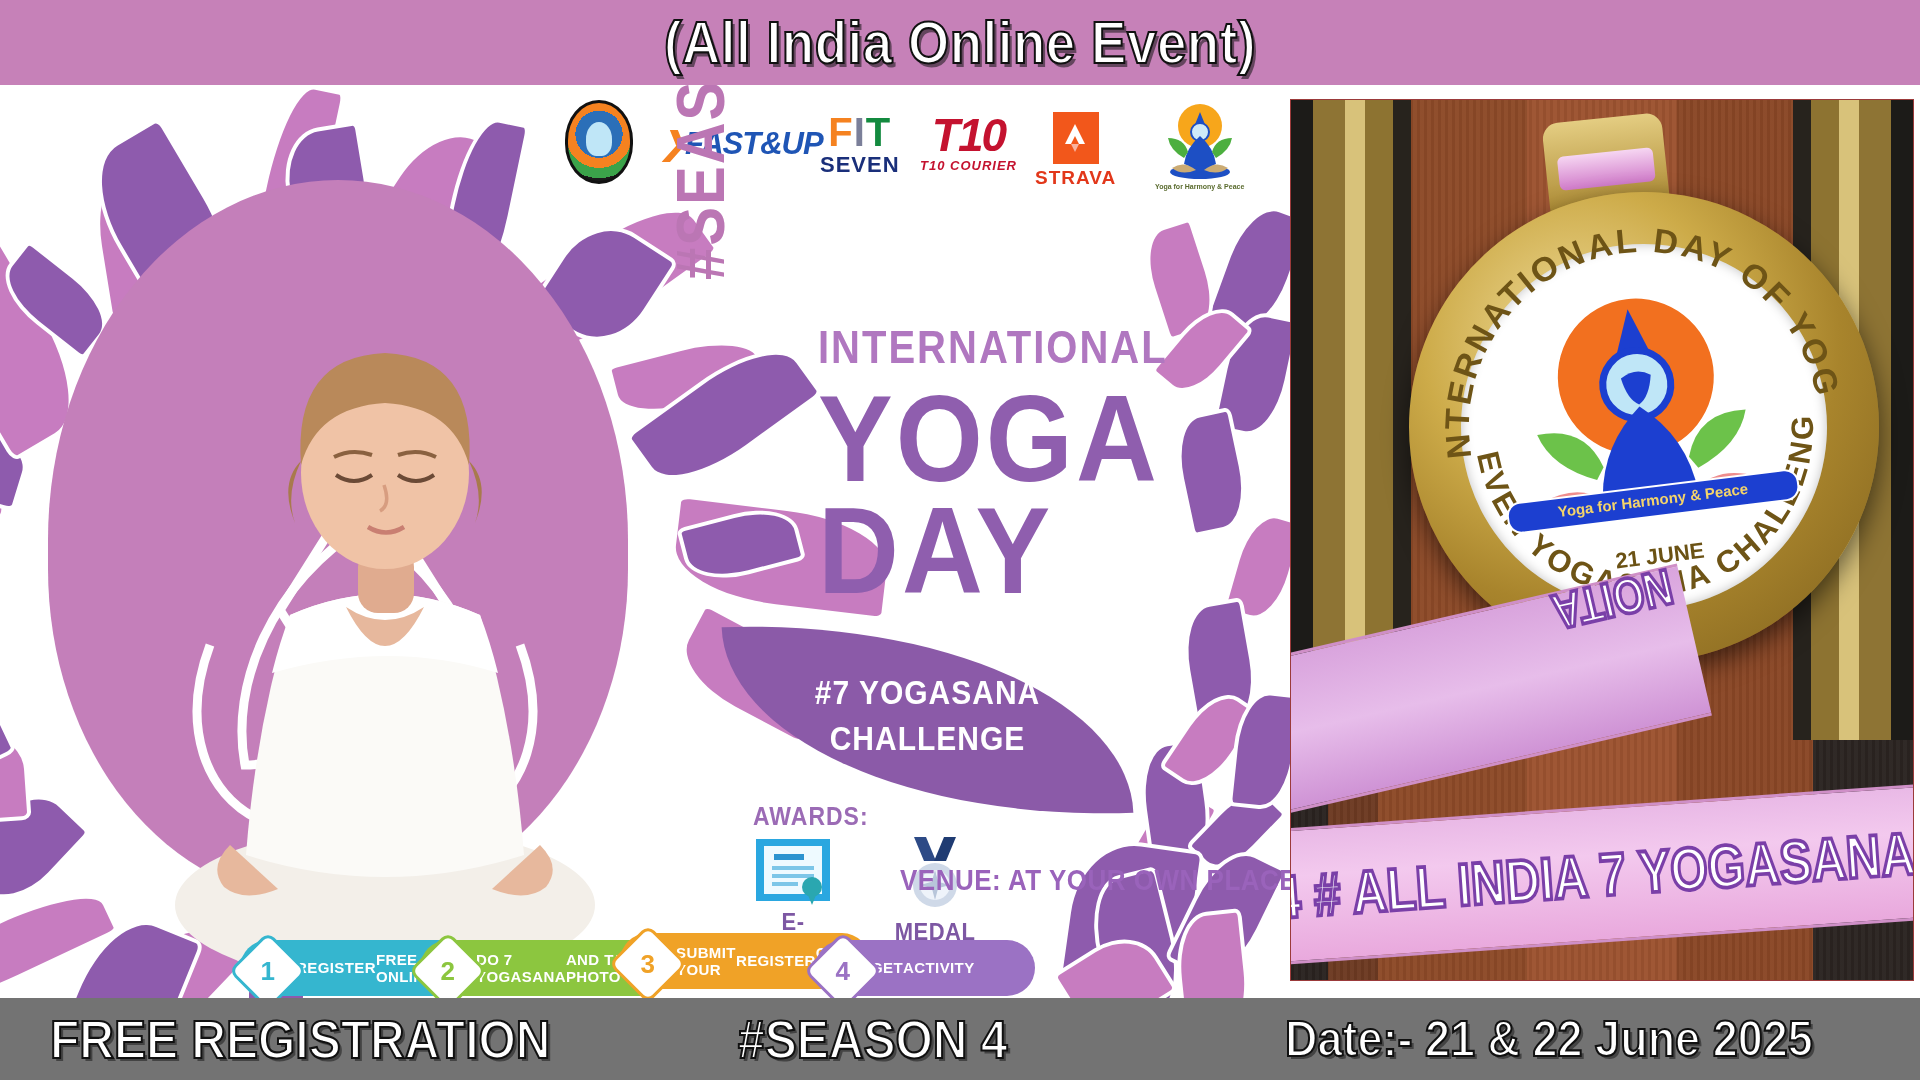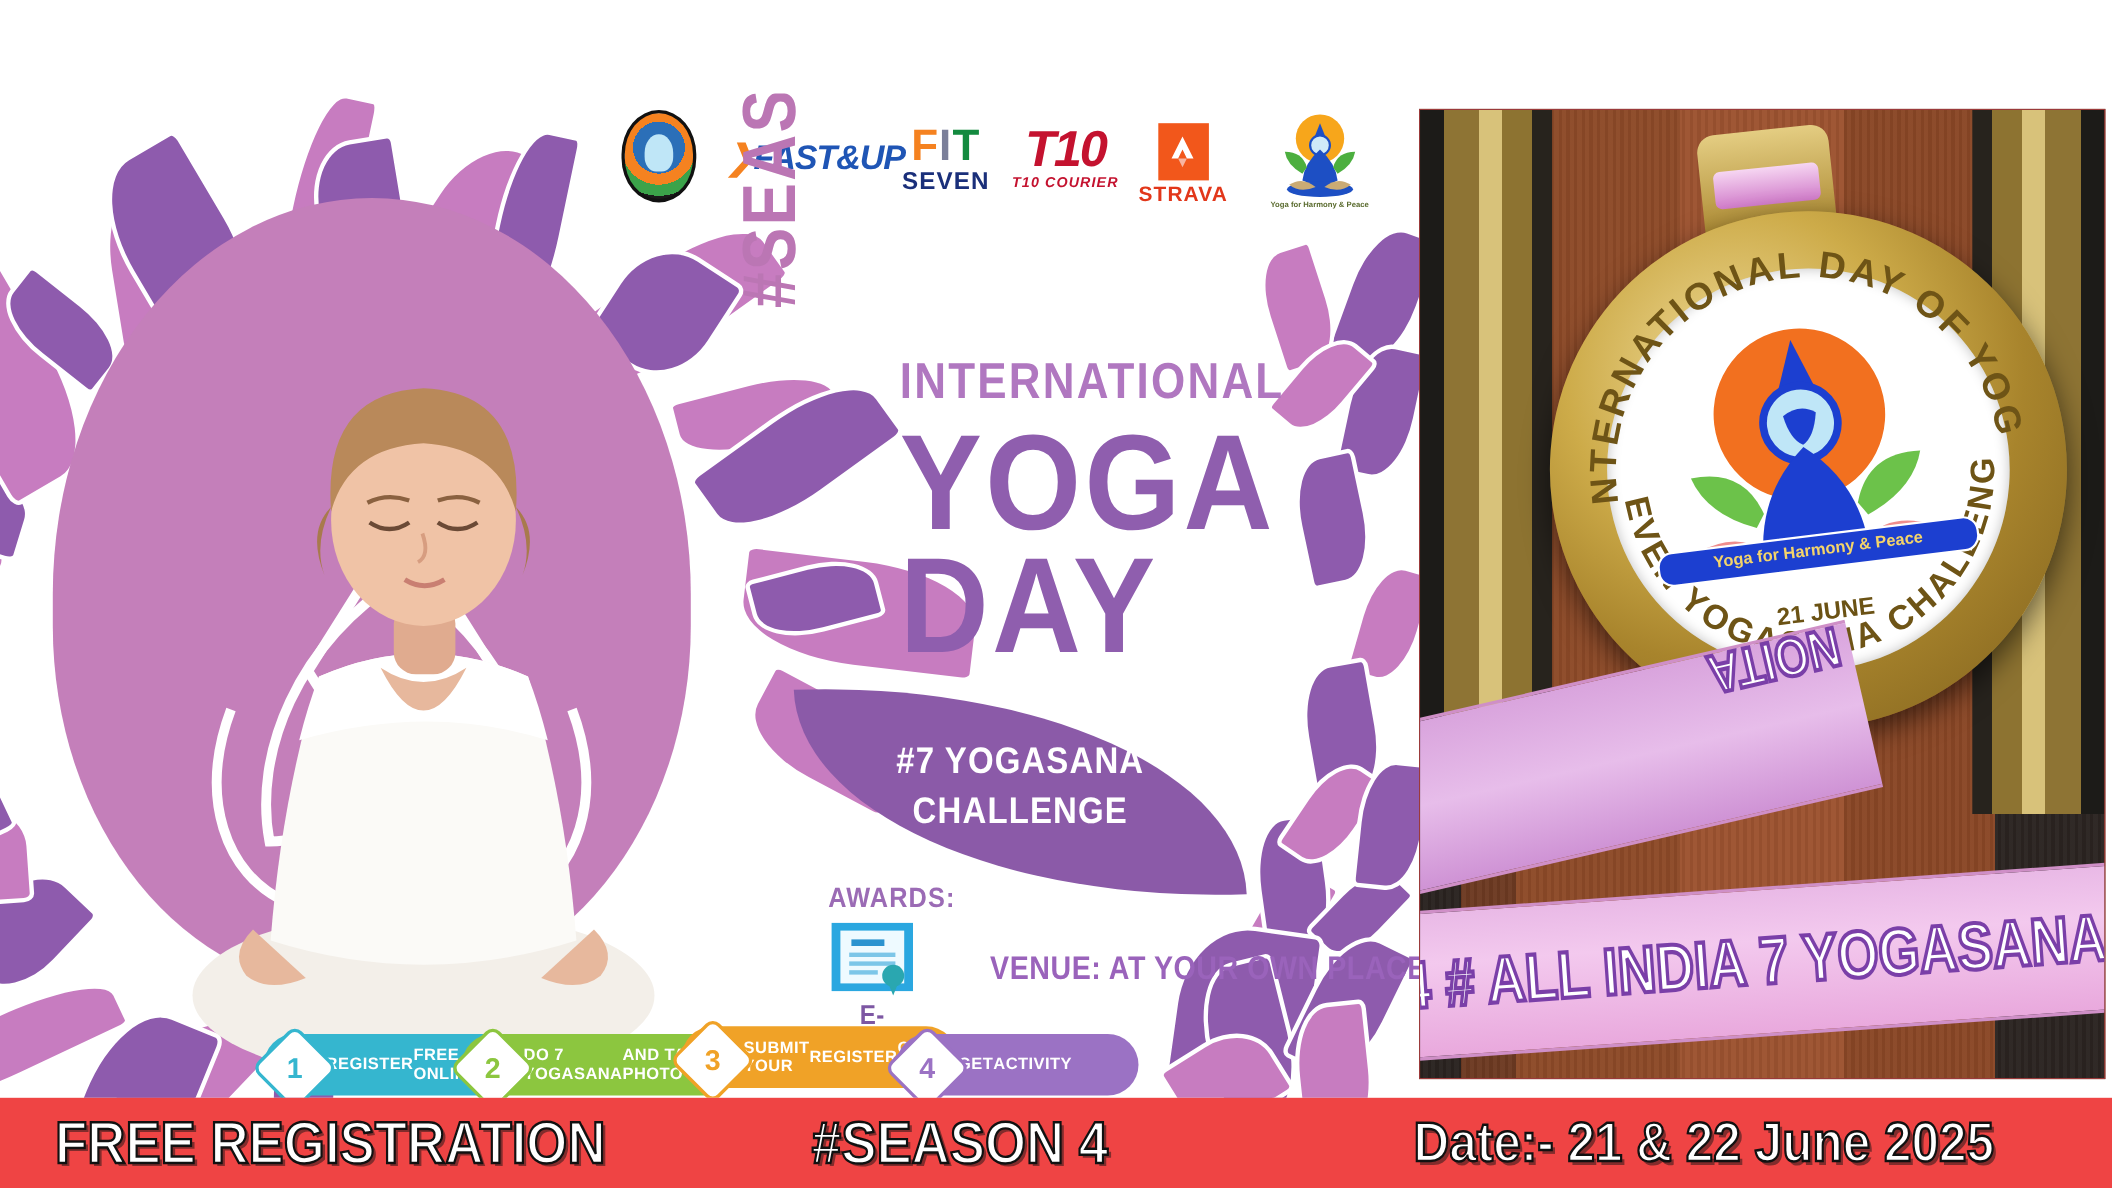--- a/index.html
+++ b/index.html
@@ -21,21 +21,21 @@
     font-weight:bold;font-size:53px;letter-spacing:0.5px;
     color:#ffffff;
     -webkit-text-stroke:2px #111;
     text-shadow:3px 3px 0 rgba(20,20,20,.55);
     transform:scaleY(1.12);
   }
 
   
   .bottombar{
     position:absolute;left:0;bottom:0;width:1920px;height:82px;
-    background:#ef4444;
+    background:#737373;
     display:flex;align-items:center;
   }
   .bb-item{
     font-family:"Liberation Sans", sans-serif;
     font-weight:bold;color:#ffffff;
     -webkit-text-stroke:2px #111;
     text-shadow:3px 3px 0 rgba(20,20,20,.5);
     transform:scaleY(1.12);
     white-space:nowrap;
   }
@@ -241,20 +241,23 @@
   .harmony-bar{
     position:absolute;left:88px;top:294px;width:290px;height:28px;border-radius:14px;
     background:#1c3fd0;border:2px solid #ffffff;
   }
 </style>
 </head>
 <body>
 
 <div class="poster">
 
+  <div class="topbar">
+    <div class="topbar-text">(All India Online Event)</div>
+  </div>
 
   <div class="stage">
 
     <div id="wreath-left">
         <div class="leaf" style="left: 249.876px; top: 743.652px; width: 54px; height: 110px; transform: rotate(181deg);">
           <div class="blade" style="background: rgb(142, 91, 173); box-shadow: rgb(255, 255, 255) 0px 0px 0px 4px;"></div>
         </div>
         <div class="leaf" style="left: 177.152px; top: 709.493px; width: 74px; height: 144px; transform: rotate(223.6deg);">
           <div class="blade" style="background: rgb(199, 124, 192); box-shadow: rgb(255, 255, 255) 0px 0px 0px 4px;"></div>
         </div>
@@ -493,20 +496,32 @@
         <rect x="18" y="29" width="42" height="4" fill="#7cc6e8"></rect>
         <rect x="18" y="37" width="42" height="4" fill="#7cc6e8"></rect>
         <rect x="18" y="45" width="26" height="4" fill="#7cc6e8"></rect>
         <circle cx="58" cy="50" r="10" fill="#2aa7b0"></circle>
         <path d="M54 58 l4 10 l4 -10 z" fill="#2aa7b0"></path>
       </svg>
       <div class="nm">E-CERTIFICATE</div>
       <div class="sub">(DOWNLOAD FROM OUR WEBSITE)</div>
     </div>
 
+    <div class="award" style="left:880px;top:750px;width:110px;">
+      <svg class="medal-ico" viewBox="0 0 58 80">
+        <path d="M8 2 L20 2 L30 26 L18 26 Z" fill="#2d4a86"></path>
+        <path d="M50 2 L38 2 L28 26 L40 26 Z" fill="#1f3b72"></path>
+        <circle cx="29" cy="50" r="22" fill="#cfd9e8"></circle>
+        <circle cx="29" cy="50" r="15" fill="#eef3fa"></circle>
+        <path d="M29 35 L33 50 L29 65 L25 50 Z" fill="#b8c6da"></path>
+        <path d="M14 50 L29 46 L44 50 L29 54 Z" fill="#b8c6da"></path>
+      </svg>
+      <div class="nm">MEDAL</div>
+      <div class="sub">(BY COURIER)</div>
+    </div>
 
     <div class="venue">VENUE: AT YOUR OWN PLACE &amp; TIME.</div>
 
     <div id="steps-row">
         <div class="step" style="left: 240px; top: 855px;">
           <div class="pill" style="background: rgb(53, 182, 207); width: 160px;">
             <div>REGISTER</div>
             <div>FREE ONLINE</div>
           </div>
           <div class="dia" style="border: 3px solid rgb(53, 182, 207);">

